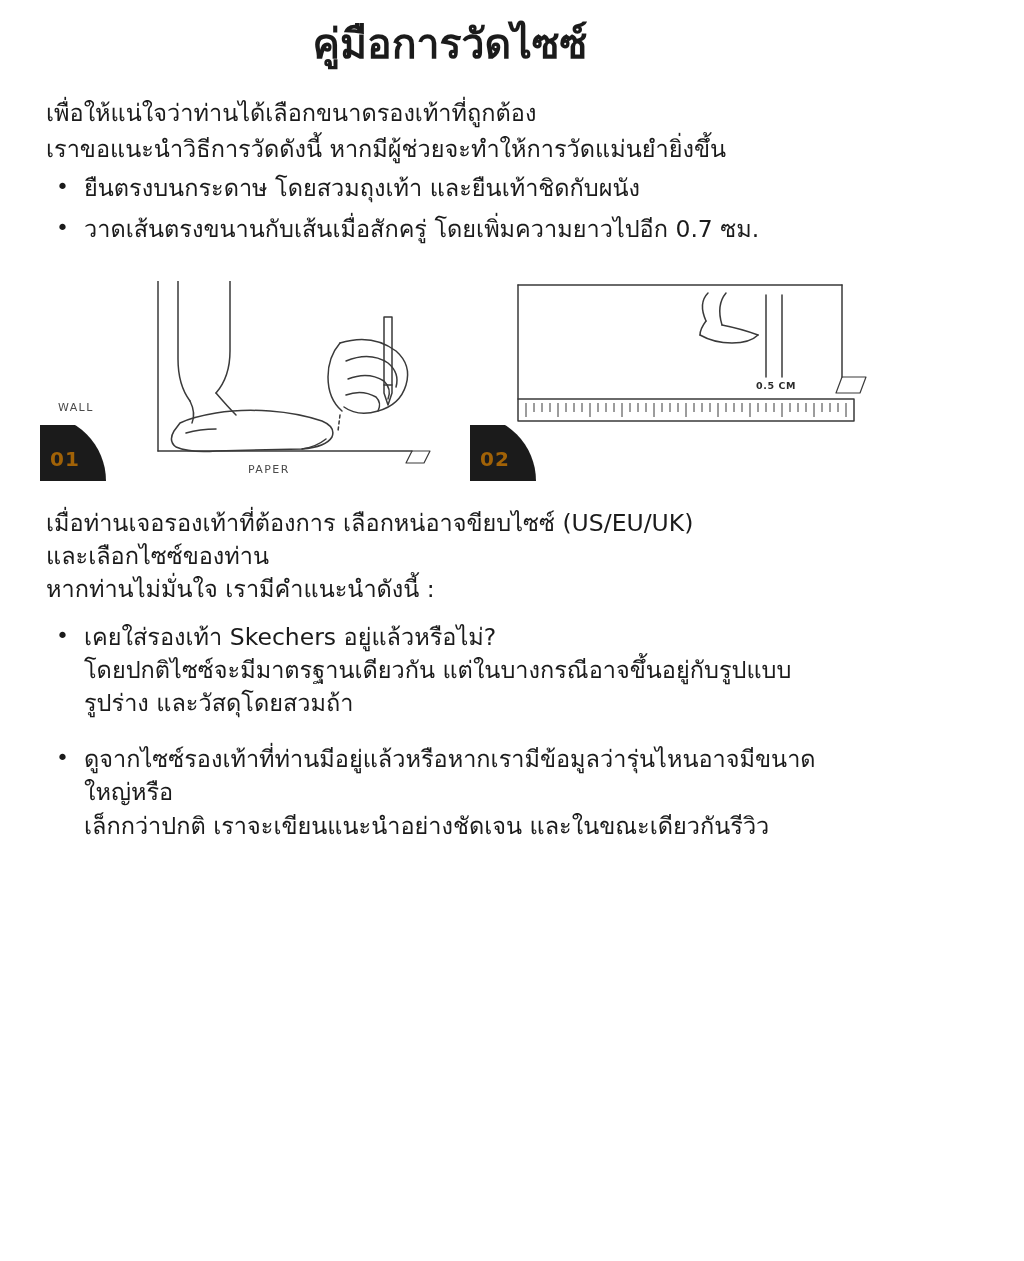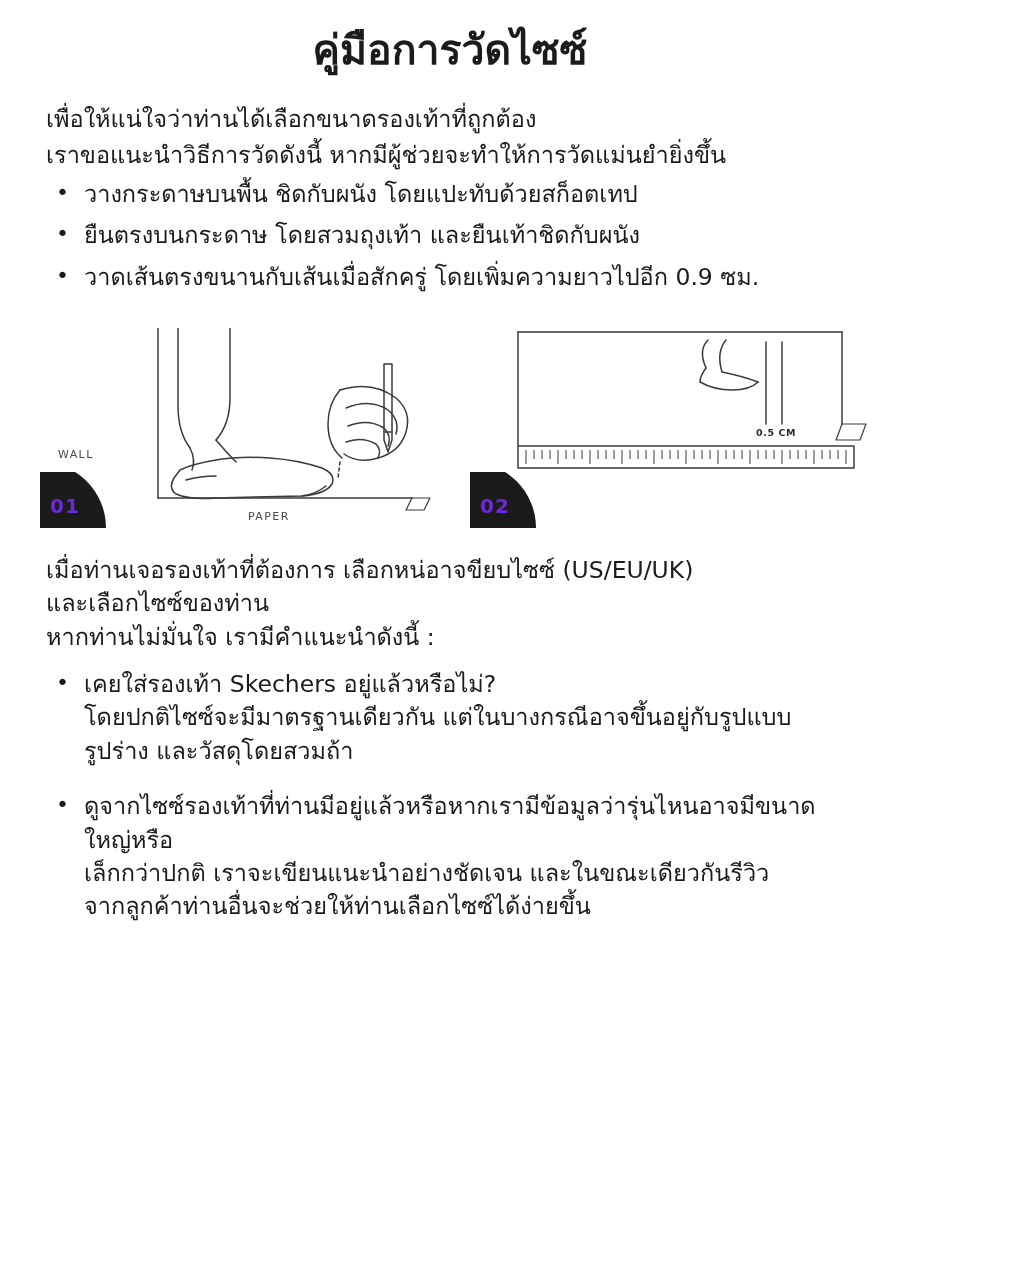--- a/index.html
+++ b/index.html
@@ -11,21 +11,21 @@
     width: 1024px;
     min-height: 1261px;
     font-family: "DejaVu Sans", "Liberation Sans", sans-serif;
     color: #1b1b1b;
     -webkit-font-smoothing: antialiased;
   }
   .page {
     width: 900px;
     min-height: 1261px;
     box-sizing: border-box;
-    padding: 18px 40px 40px 40px;
+    padding: 12px 40px 40px 40px;
     position: relative;
   }
   .title {
     text-align: center;
     font-size: 41px;
     font-weight: 700;
     letter-spacing: 0px;
     margin: 8px 0 28px 0;
     line-height: 1.2;
   }
@@ -83,21 +83,21 @@
     top: -10px;
     width: 66px;
     height: 66px;
     background: #1b1b1b;
     border-top-right-radius: 66px;
   }
   .fig-badge .num {
     position: absolute;
     left: 10px;
     bottom: 10px;
-    color: #6d28d9;
+    color: #a16207;
     font-size: 20px;
     font-weight: 700;
     letter-spacing: 1px;
     font-family: "DejaVu Sans", "Liberation Sans", sans-serif;
   }
   .svg-wrap { position: absolute; inset: 0; }
   ul.bullets.lower li { margin-bottom: 14px; }
   .tail-paras {
     margin-top: 16px;
   }
@@ -123,27 +123,24 @@
 
 <div class="page">
 
   <h1 class="title">คู่มือการวัดไซซ์</h1>
 
   <p class="para">เพื่อให้แน่ใจว่าท่านได้เลือกขนาดรองเท้าที่ถูกต้อง</p>
   <p class="para">เราขอแนะนำวิธีการวัดดังนี้ หากมีผู้ช่วยจะทำให้การวัดแม่นยำยิ่งขึ้น</p>
 
   <ul class="bullets">
     <li>
-      <span>วางกระดาษบนพื้น ชิดกับผนัง โดยแปะทับด้วยสก็อตเทป</span>
-    </li>
-    <li>
       <span>ยืนตรงบนกระดาษ โดยสวมถุงเท้า และยืนเท้าชิดกับผนัง</span>
     </li>
     <li>
-      <span>วาดเส้นตรงขนานกับเส้นเมื่อสักครู่ โดยเพิ่มความยาวไปอีก 0.9 ซม.</span>
+      <span>วาดเส้นตรงขนานกับเส้นเมื่อสักครู่ โดยเพิ่มความยาวไปอีก 0.7 ซม.</span>
     </li>
   </ul>
 
   <div class="figures">
 
     <div class="figure">
       <div class="svg-wrap">
         <svg viewBox="0 0 420 200" width="420" height="200" aria-hidden="true">
           <g fill="none" stroke="#3a3a3a" stroke-width="1.5" stroke-linejoin="round" stroke-linecap="round">
 
@@ -275,17 +272,16 @@
 
   <ul class="bullets final">
     <li>
       <span>เคยใส่รองเท้า Skechers อยู่แล้วหรือไม่?</span>
       <span class="sub">โดยปกติไซซ์จะมีมาตรฐานเดียวกัน แต่ในบางกรณีอาจขึ้นอยู่กับรูปแบบ</span>
       <span class="sub">รูปร่าง และวัสดุโดยสวมถ้า</span>
     </li>
     <li>
       <span>ดูจากไซซ์รองเท้าที่ท่านมีอยู่แล้วหรือหากเรามีข้อมูลว่ารุ่นไหนอาจมีขนาดใหญ่หรือ</span>
       <span class="sub">เล็กกว่าปกติ  เราจะเขียนแนะนำอย่างชัดเจน และในขณะเดียวกันรีวิว</span>
-      <span class="sub">จากลูกค้าท่านอื่นจะช่วยให้ท่านเลือกไซซ์ได้ง่ายขึ้น</span>
     </li>
   </ul>
 
 </div>
 
 </body></html>

